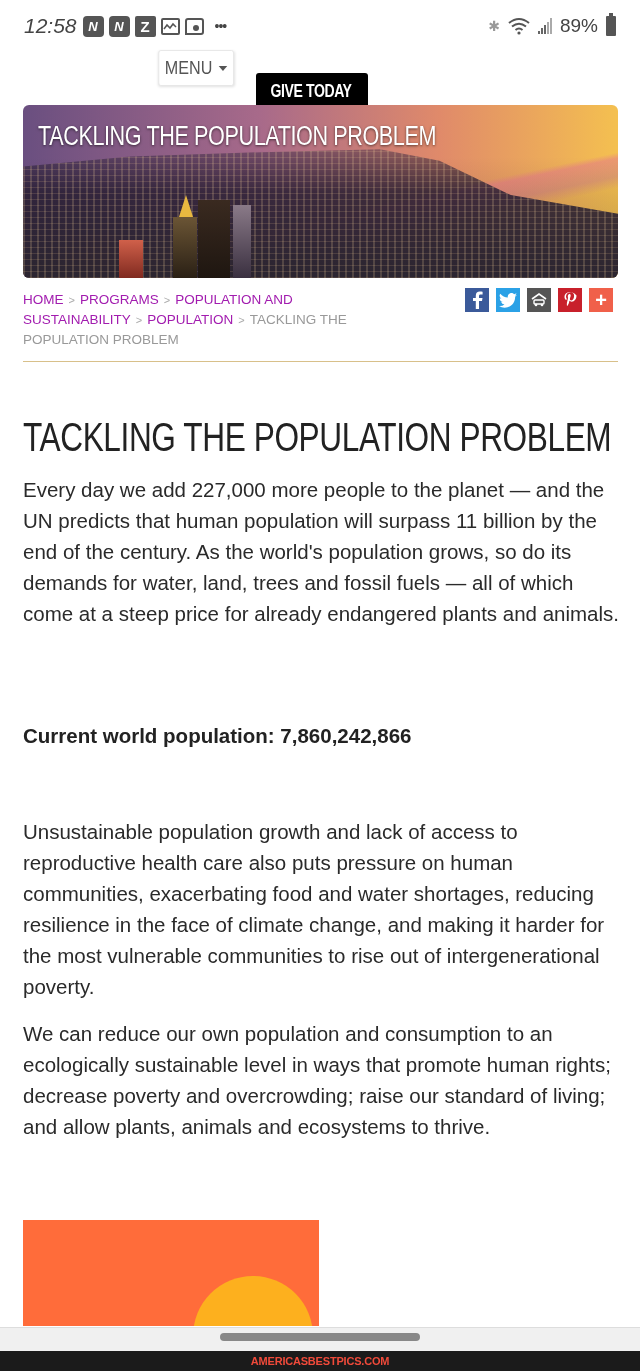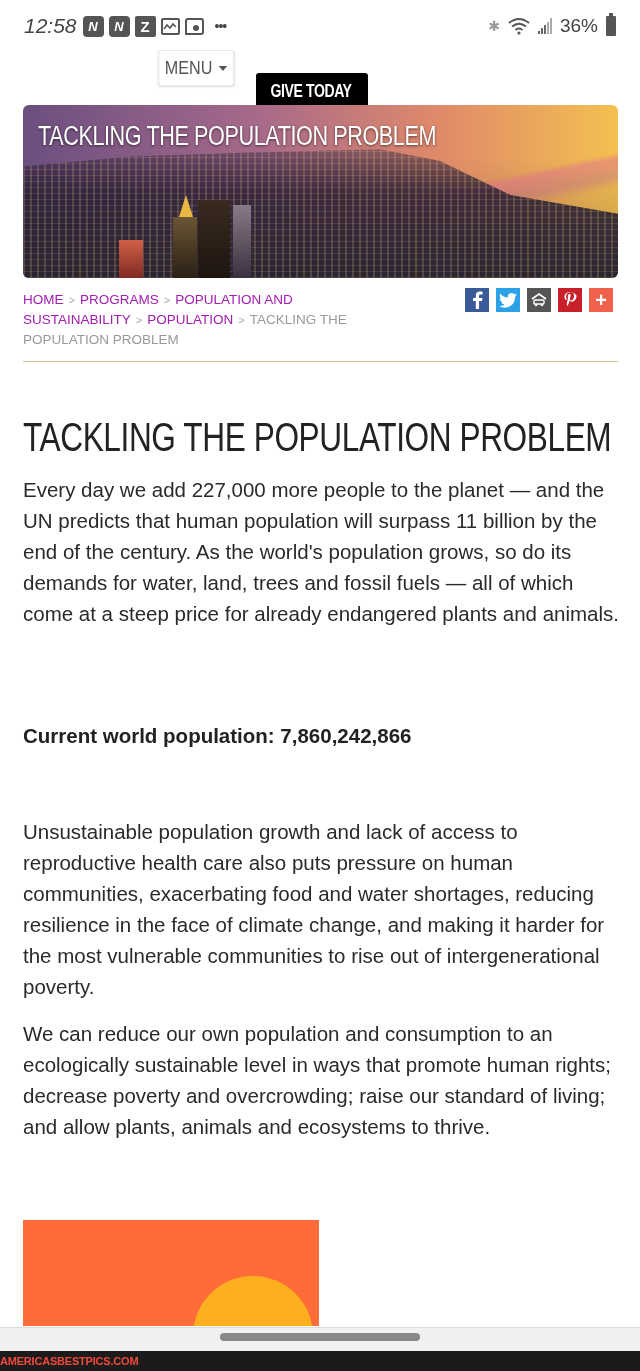--- a/index.html
+++ b/index.html
@@ -74,21 +74,21 @@
 
     
     .promo-graphic { position: absolute; top: 1220px; left: 23px; width: 296px; height: 106px; background: #ff6c3a; overflow: hidden; }
     .promo-sun { position: absolute; left: 170px; top: 56px; width: 120px; height: 120px; border-radius: 50%; background: #fdb01e; }
 
     
     .nav-bar { position: absolute; top: 1327px; left: 0; width: 640px; height: 24px; background: #f0f0f0; border-top: 1px solid #ddd; }
     .home-handle { position: absolute; top: 1333px; left: 220px; width: 200px; height: 8px; border-radius: 4px; background: #888; }
 
     
-    .watermark { position: absolute; top: 1351px; left: 0; width: 640px; height: 20px; background: #1b1b1b; display: flex; align-items: center; justify-content: flex-start; padding-right: 0; }
+    .watermark { position: absolute; top: 1351px; left: 0; width: 640px; height: 20px; background: #1b1b1b; display: flex; align-items: center; justify-content: center; padding-right: 0; }
     .watermark span { color: #f04a3a; font-size: 11px; font-weight: bold; letter-spacing: -0.2px; }
   </style>
 </head>
 <body>
 
 <div class="status-bar">
   <span class="status-time">12:58</span>
   <span class="notif-icon">N</span>
   <span class="notif-icon">N</span>
   <span class="notif-icon z">Z</span>
@@ -112,21 +112,21 @@
       <path d="M7.5 13 Q11 10 14.5 13" fill="none" stroke="#555" stroke-width="2"></path>
       <circle cx="11" cy="16" r="1.6" fill="#555"></circle>
     </svg>
     <span class="signal-icon">
       <span style="height:3px"></span>
         <span style="height:6px"></span>
         <span style="height:9px"></span>
         <span style="height:12px;background:#aaa"></span>
         <span style="height:16px;background:#aaa"></span>
     </span>
-    <span class="battery-text">36%</span>
+    <span class="battery-text">89%</span>
     <span class="battery-icon"></span>
   </div>
 </div>
 
 <div class="top-nav">
   <div class="menu-btn">
     <span>MENU</span>
     <span class="caret"></span>
   </div>
   <div class="give-btn">

